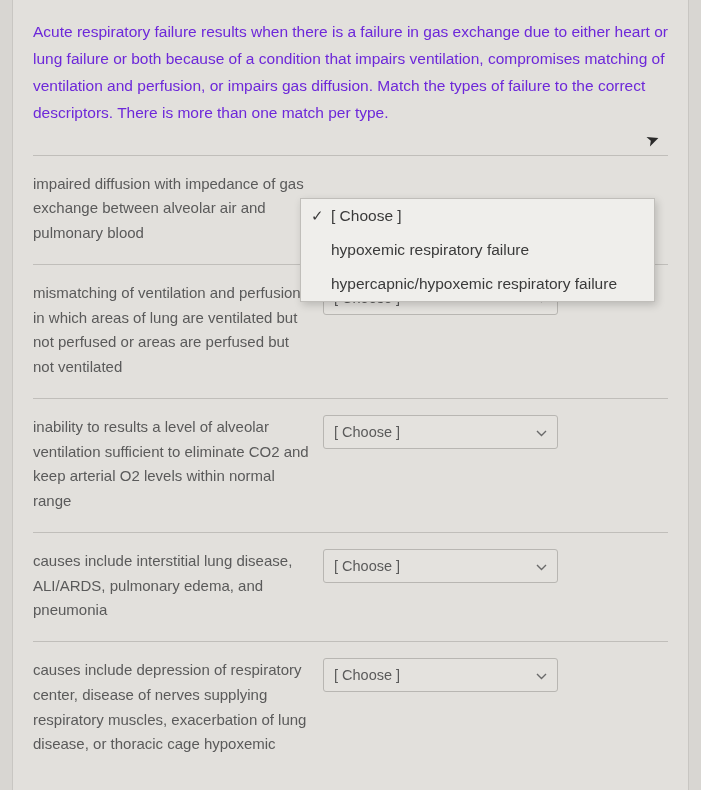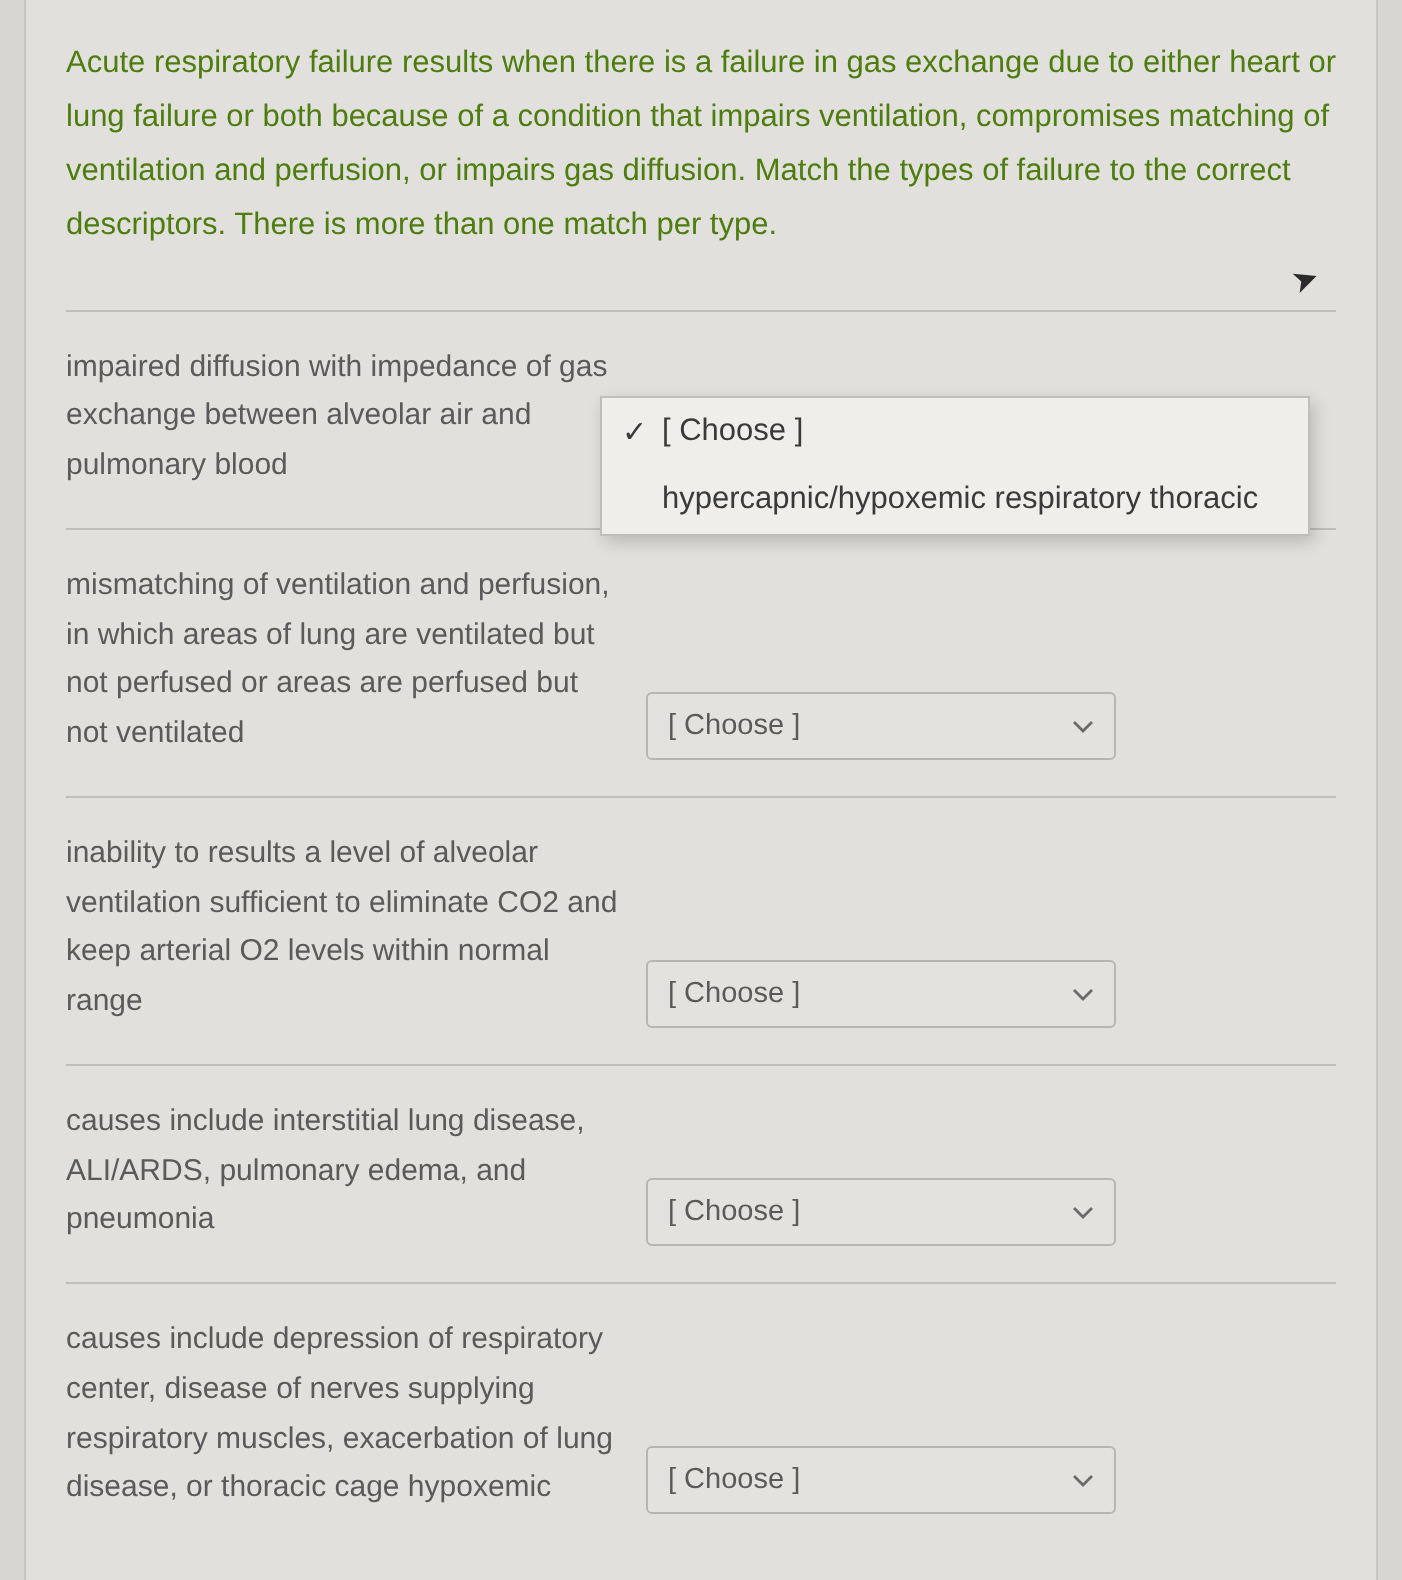--- a/index.html
+++ b/index.html
@@ -17,33 +17,33 @@
     }
     .page-container {
       background: #e2e0dc;
       margin: 0 12px;
       min-height: 790px;
       padding: 18px 20px;
       border-left: 1px solid #c8c6c2;
       border-right: 1px solid #c8c6c2;
     }
     .question-text {
-      color: #4d7c0f;
+      color: #6d28d9;
       font-size: 15.5px;
       line-height: 1.75;
       margin-bottom: 28px;
     }
     .divider {
       border: none;
       border-top: 1px solid #c0beba;
       margin: 0;
     }
     .match-row {
       display: flex;
-      align-items: flex-end;
+      align-items: flex-start;
       padding: 16px 0 18px 0;
       position: relative;
     }
     .match-label {
       flex: 0 0 290px;
       color: #5a5a5a;
       font-size: 15px;
       line-height: 1.65;
       padding-right: 10px;
     }
@@ -184,14 +184,15 @@
             </svg>
         </span>
       </div>
     </div>
   </div>
 
 </div>
 
 <div class="dropdown-open">
   <div class="dropdown-item selected">[ Choose ]</div>
-  <div class="dropdown-item">hypercapnic/hypoxemic respiratory thoracic</div>
+  <div class="dropdown-item">hypoxemic respiratory failure</div>
+  <div class="dropdown-item">hypercapnic/hypoxemic respiratory failure</div>
 </div>
 
 </body></html>

